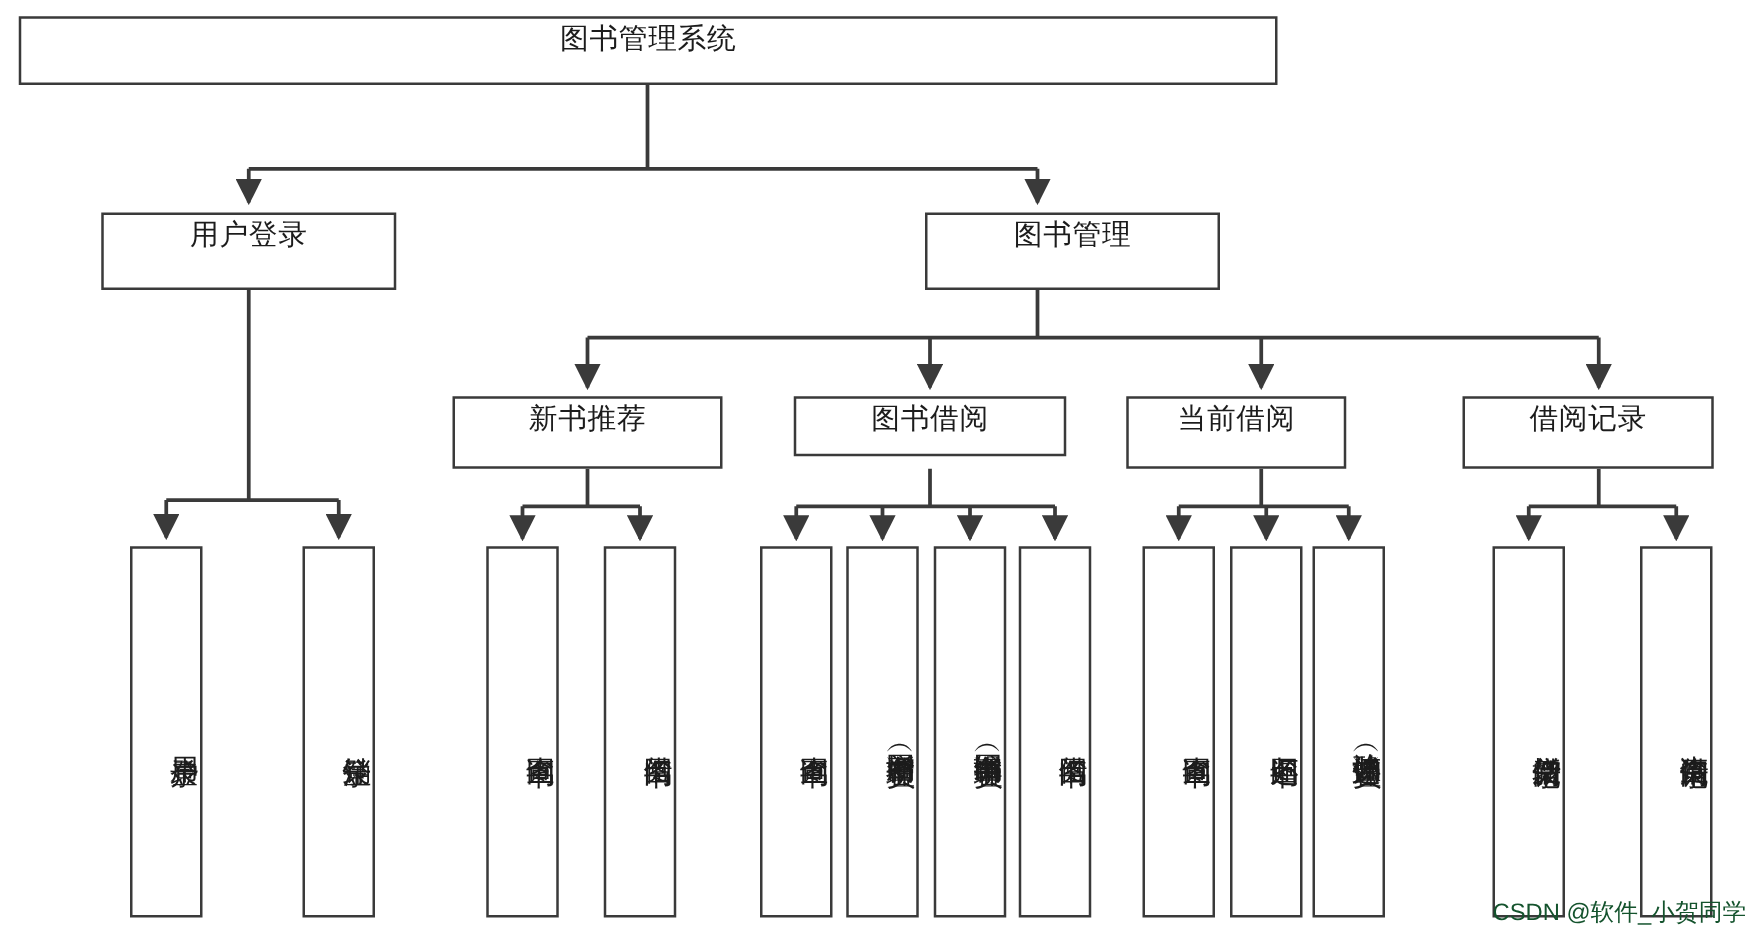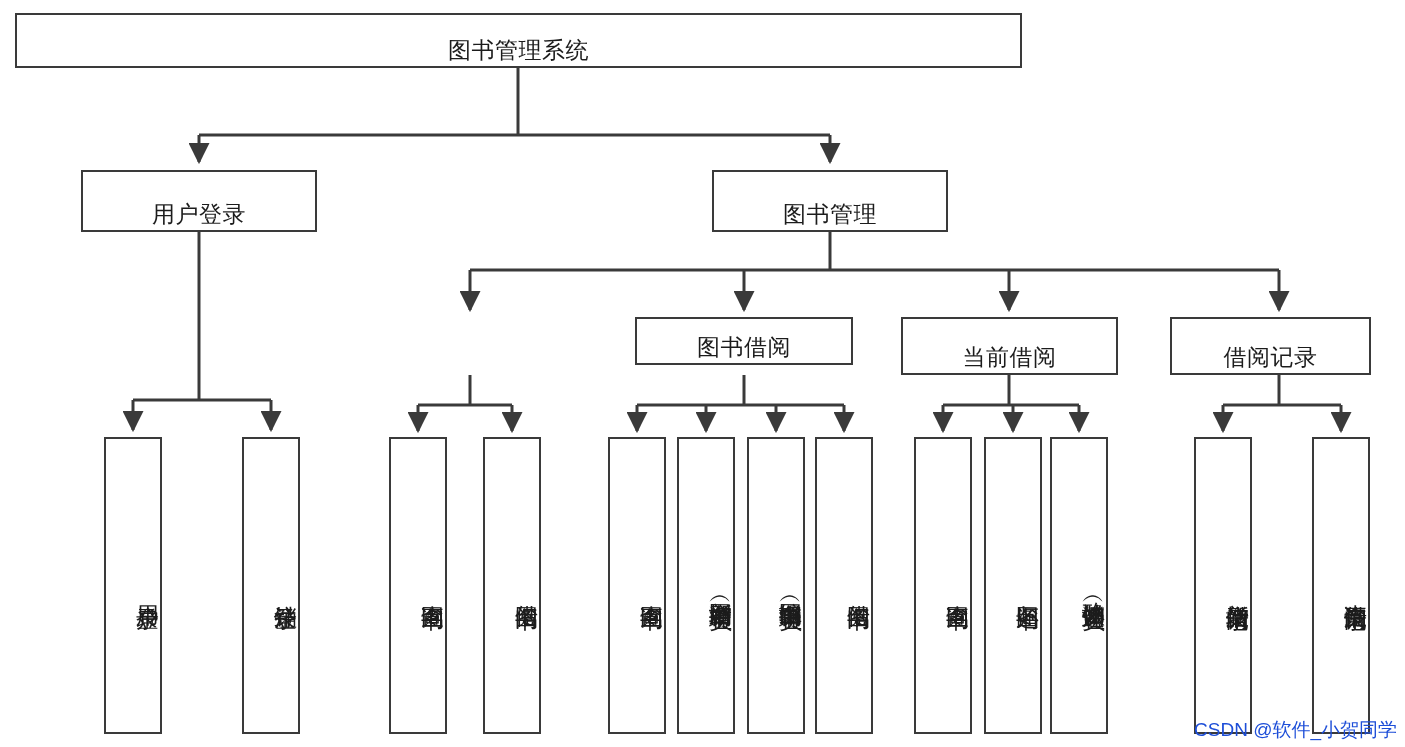--- a/index.html
+++ b/index.html
@@ -24,21 +24,21 @@
     width: 1405px;
     height: 747px;
   }
   .node {
     position: absolute;
     box-sizing: border-box;
     border: 2px solid #3a3a3a;
     background: #ffffff;
     color: #1c1c1c;
     display: flex;
-    align-items: flex-end;
+    align-items: flex-start;
     justify-content: center;
     text-align: center;
   }
   .node.horiz {
     font-size: 23px;
     letter-spacing: 0.5px;
   }
   .node.vert {
     writing-mode: vertical-rl;
     text-orientation: upright;
@@ -52,21 +52,21 @@
   .node.vert .vlabel {
     writing-mode: vertical-rl;
     text-orientation: upright;
     display: block;
   }
   #watermark {
     position: absolute;
     right: 8px;
     bottom: 4px;
     font-size: 19px;
-    color: #1d4ed8;
+    color: #14532d;
     white-space: nowrap;
     pointer-events: none;
   }
 </style>
 </head>
 <body>
 
 <div id="canvas">
 
   <svg id="wires" viewBox="0 0 1405 747" xmlns="http://www.w3.org/2000/svg">
@@ -119,28 +119,31 @@
     </g>
   </svg>
 
   <div class="node horiz" id="node-root" style="left: 15px; top: 13px; width: 1007px; height: 55px;">
     <span>图书管理系统</span>
   </div>
 
   <div class="node horiz" id="node-l2-0" style="left: 81px; top: 170px; width: 236px; height: 62px;">
     <span>用户登录</span>
   </div>
-  <div class="node horiz" id="node-l2-1" style="left: 712px; top: 170px; width: 236px; height: 62px;">
+  <div class="node horiz" id="node-l2-1" style="left: 740px; top: 170px; width: 236px; height: 62px;">
     <span>图书管理</span>
   </div>
 
+  <div class="node horiz" id="node-l3-0" style="left: 362px; top: 317px; width: 216px; height: 58px;">
+    <span>新书推荐</span>
+  </div>
   <div class="node horiz" id="node-l3-1" style="left: 635px; top: 317px; width: 218px; height: 48px;">
     <span>图书借阅</span>
   </div>
-  <div class="node horiz" id="node-l3-2" style="left: 901px; top: 317px; width: 217px; height: 58px;">
+  <div class="node horiz" id="node-l3-2" style="left: 901px; top: 317px; width: 176px; height: 58px;">
     <span>当前借阅</span>
   </div>
   <div class="node horiz" id="node-l3-3" style="left: 1170px; top: 317px; width: 201px; height: 58px;">
     <span>借阅记录</span>
   </div>
 
   <div class="node vert" id="node-leaf-0" style="left: 104px; top: 437px; width: 58px; height: 297px;">
     <span class="vlabel">用户登录</span>
   </div>
   <div class="node vert" id="node-leaf-1" style="left: 242px; top: 437px; width: 58px; height: 297px;">

